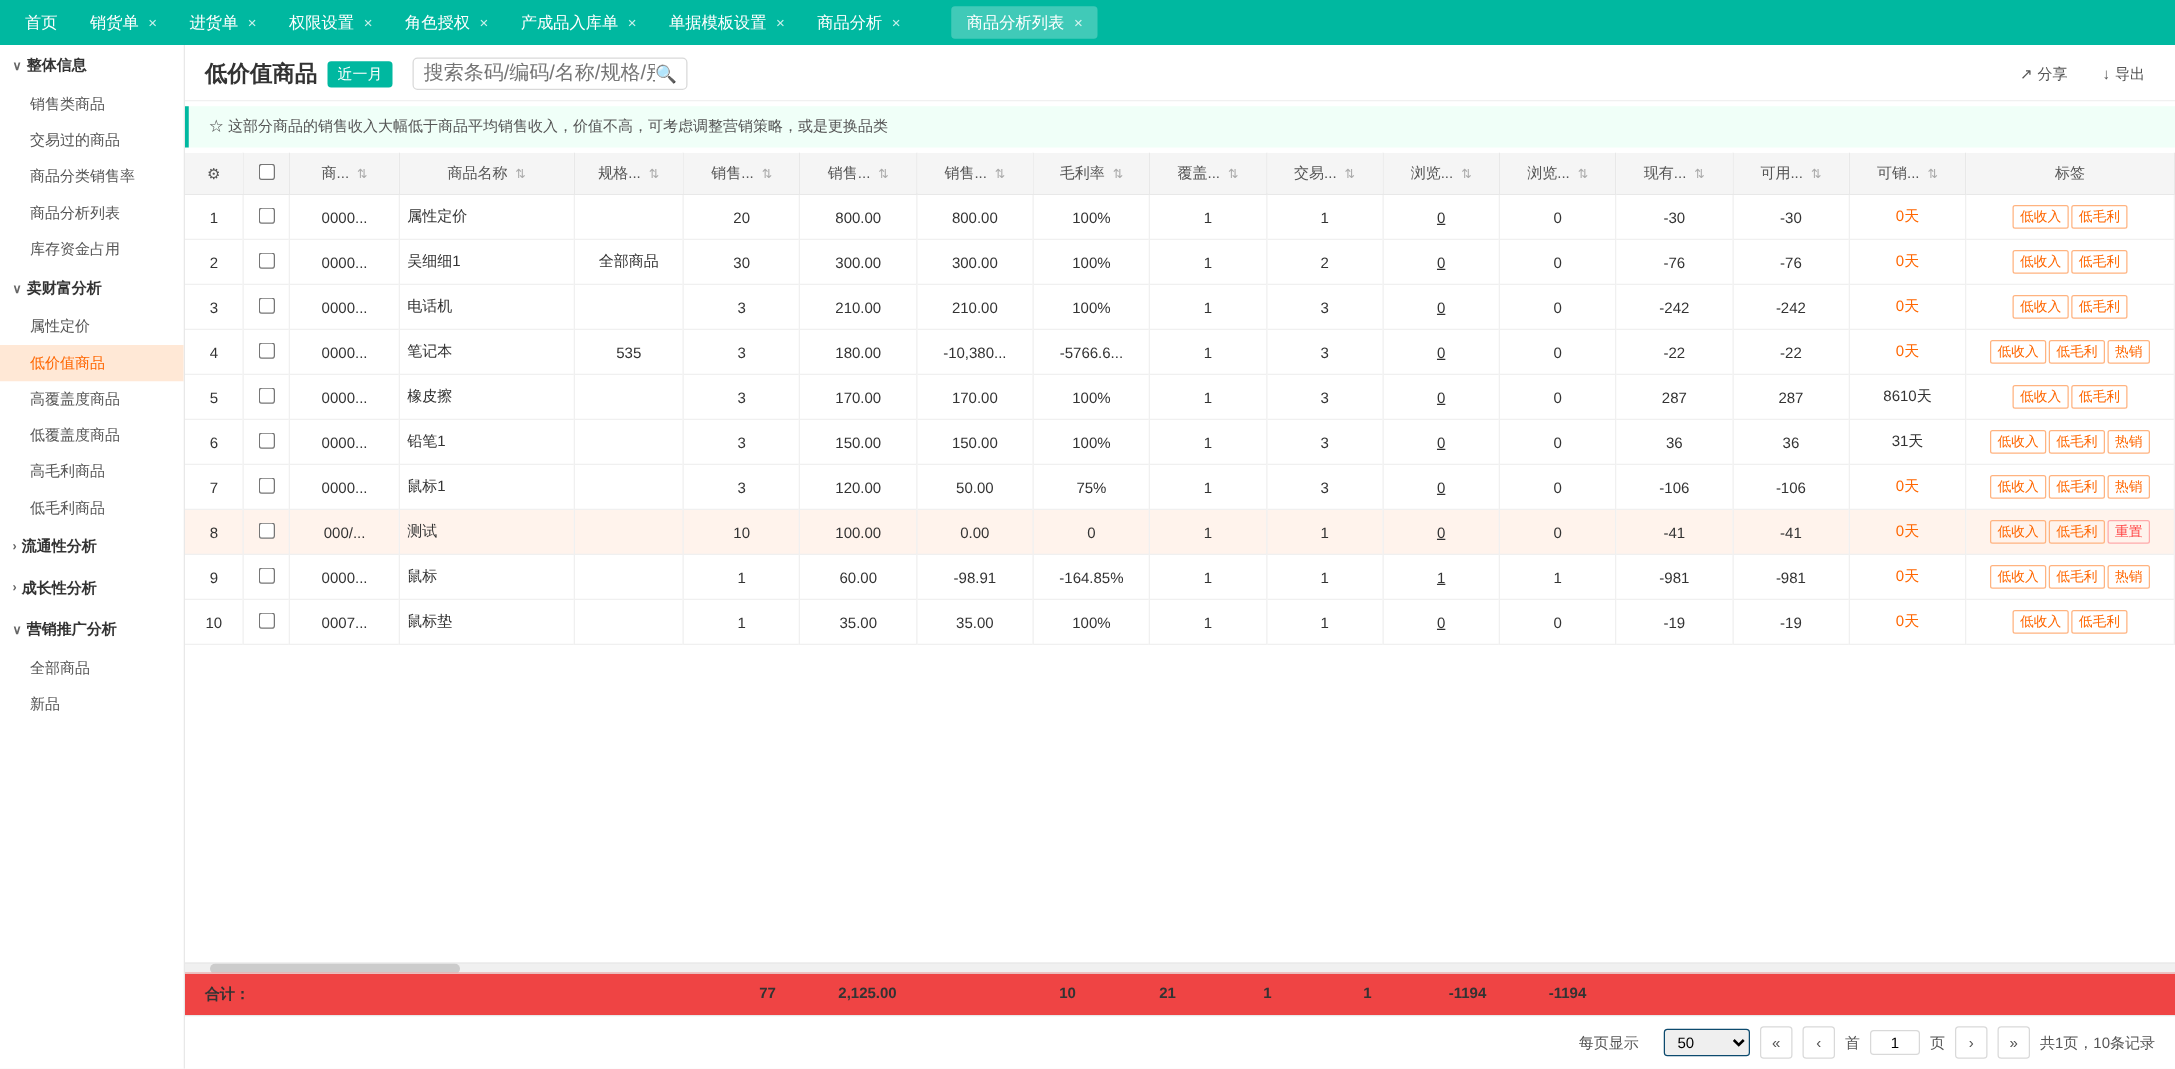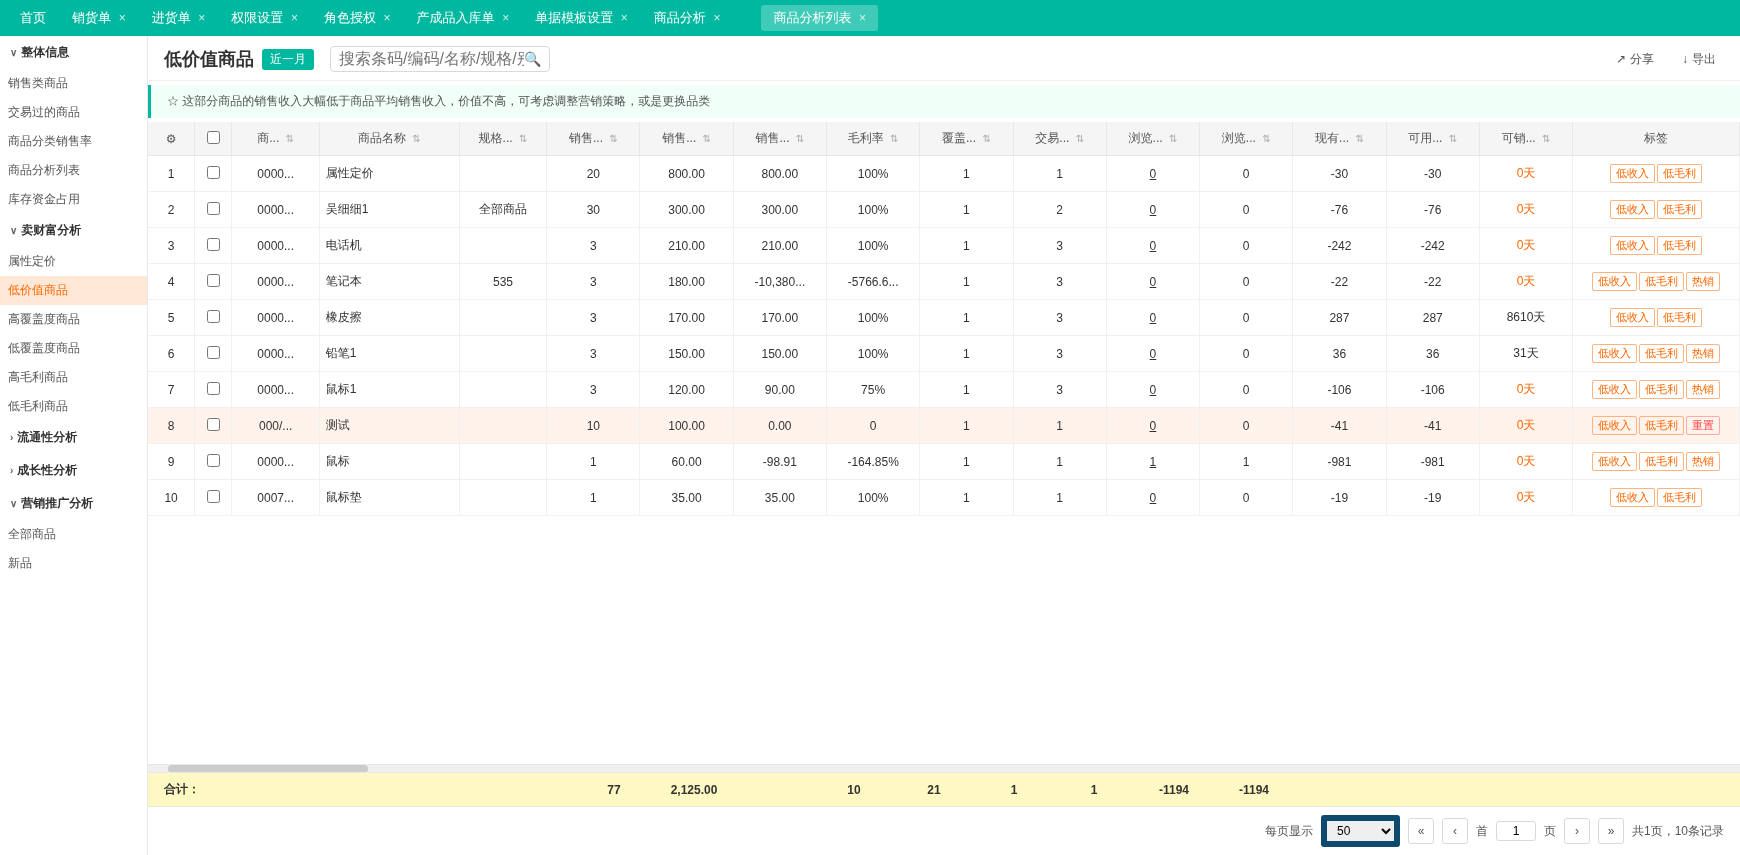--- a/index.html
+++ b/index.html
@@ -40,21 +40,21 @@
       display: flex;
       align-items: center;
       padding: 8px 10px;
       color: #333;
       font-weight: bold;
       cursor: pointer;
       font-size: 12px;
     }
     .sidebar-group-header .arrow { margin-right: 4px; color: #666; font-size: 10px; }
     .sidebar-item {
-      padding: 6px 10px 6px 8px;
+      padding: 6px 10px 6px 24px;
       color: #555;
       cursor: pointer;
       font-size: 12px;
     }
     .sidebar-item.active { background: #ffe8d6; color: #ff6600; }
 
     
     .main-content {
       flex: 1;
       display: flex;
@@ -168,24 +168,23 @@
       font-size: 11px;
       margin: 1px;
     }
     .tag-orange { color: #ff6600; border: 1px solid #ffb380; }
     .tag-red { color: #ff4444; border: 1px solid #ffaaaa; }
     .underlined { text-decoration: underline; color: #333; }
 
     
     .table-footer {
       border-top: 1px solid #e8e8e8;
-      background: #fef9c3;
+      background: #ef4444;
       padding: 8px 16px;
       display: flex;
-      align-items: center;
       font-size: 12px;
       color: #333;
       gap: 8px;
     }
     .footer-label { font-weight: bold; color: #333; width: 60px; }
     .footer-cells {
       display: flex;
       flex: 1;
       font-weight: bold;
     }
@@ -196,25 +195,26 @@
       align-items: center;
       justify-content: flex-end;
       padding: 8px 16px;
       gap: 8px;
       border-top: 1px solid #e8e8e8;
       background: #fff;
       font-size: 12px;
       color: #555;
     }
     .page-size-select {
-      border: 6px solid #0c4a6e;
+      border: 1px solid #0c4a6e;
       border-radius: 3px;
       padding: 2px 20px 2px 6px;
       font-size: 12px;
       cursor: pointer;
+      margin-left: 12px;
     }
     .page-nav-btn {
       width: 26px;
       height: 26px;
       border: 1px solid #d9d9d9;
       border-radius: 3px;
       background: #fff;
       cursor: pointer;
       display: flex;
       align-items: center;
@@ -470,21 +470,21 @@
     <td class="col-tag"><span class="tag-label tag-orange">低收入</span><span class="tag-label tag-orange">低毛利</span><span class="tag-label tag-orange">热销</span></td>
   </tr>
             <tr>
     <td class="col-num">7</td>
     <td class="col-check"><input type="checkbox" style=""></td>
     <td class="col-code">0000...</td>
     <td class="col-name text-left">鼠标1</td>
     <td class="col-spec"></td>
     <td class="col-data">3</td>
     <td class="col-data">120.00</td>
-    <td class="col-data">90.00</td>
+    <td class="col-data">50.00</td>
     <td class="col-data">75%</td>
     <td class="col-data">1</td>
     <td class="col-data">3</td>
     <td class="col-data"><span class="underlined">0</span></td>
     <td class="col-data">0</td>
     <td class="col-data">-106</td>
     <td class="col-data">-106</td>
     <td class="col-data" style="color:#ff6600">0天</td>
     <td class="col-tag"><span class="tag-label tag-orange">低收入</span><span class="tag-label tag-orange">低毛利</span><span class="tag-label tag-orange">热销</span></td>
   </tr>

